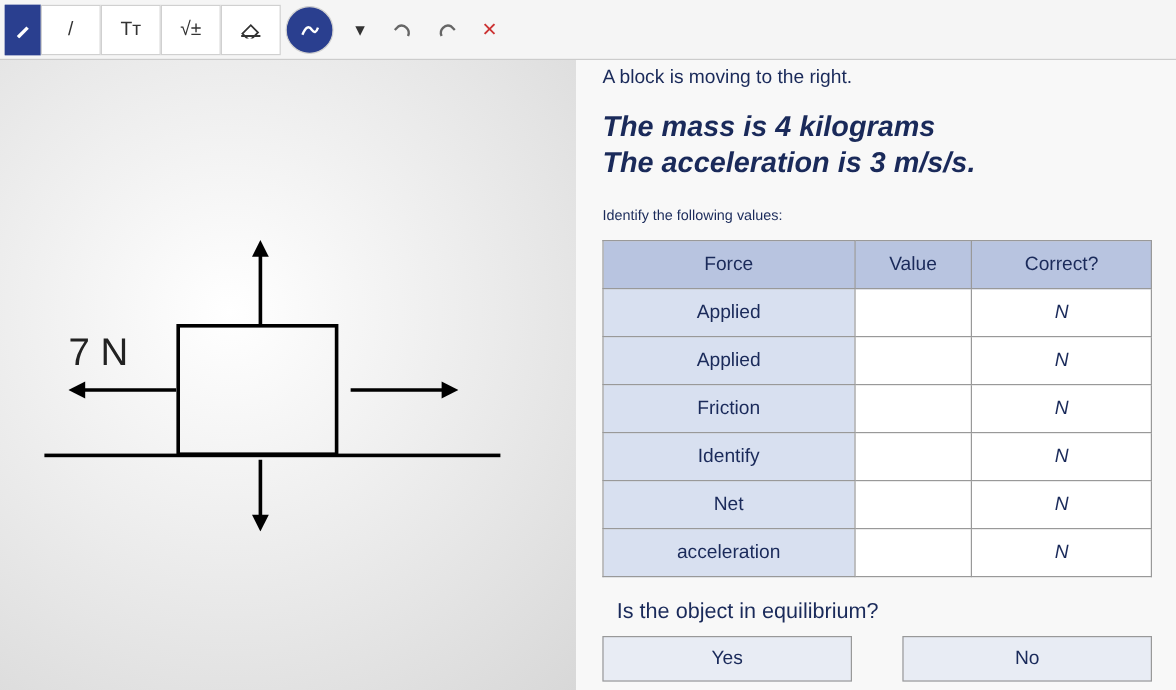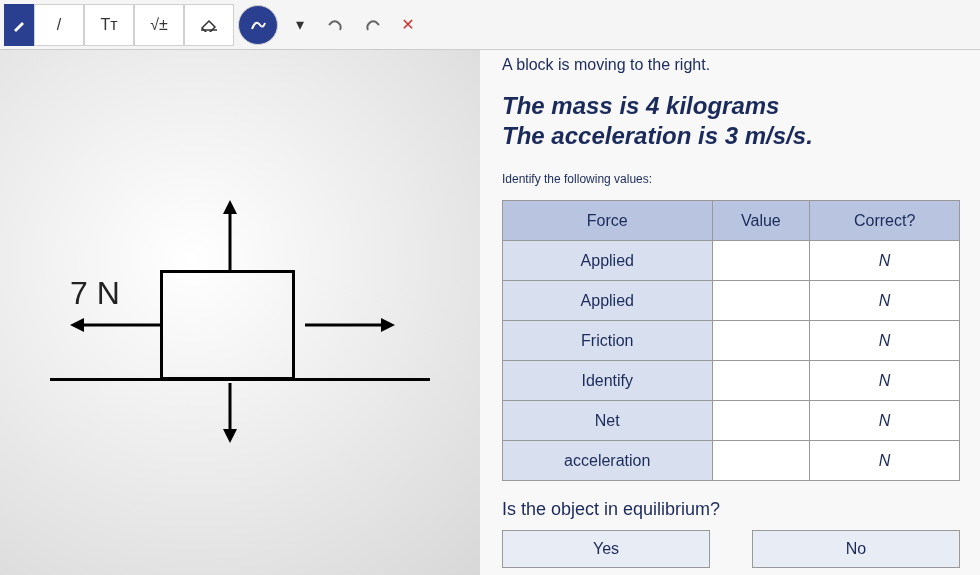--- a/index.html
+++ b/index.html
@@ -35,21 +35,21 @@
     .main {
       display: flex;
       height: calc(100% - 50px);
     }
     .canvas {
       width: 480px;
       background: radial-gradient(circle at 40% 40%, #ffffff 0%, #d8d8d8 100%);
       position: relative;
     }
     .diagram {
-      position: absolute; left: 50px; top: 140px; width: 380px; height: 260px;
+      position: absolute; left: 37px; top: 140px; width: 380px; height: 260px;
     }
     .block {
       position: absolute; left: 110px; top: 80px; width: 135px; height: 110px;
       border: 3px solid #000; background: transparent;
     }
     .ground {
       position: absolute; left: 0; top: 188px; width: 380px; height: 3px; background: #000;
     }
     .arrow { position: absolute; }
     .arrow-up { left: 170px; top: 10px; }
@@ -81,21 +81,21 @@
       font-size: 16px;
       height: 40px;
       color: #1a2a5a;
     }
     th {
       background: #b8c4e0;
       font-weight: 400;
     }
     td.rowhead { background: #d8e0f0; }
     td.correct { font-style: italic; }
-    .eq-question { font-size: 18px; margin: 18px 0 10px; color: #1a2a5a; }
+    .eq-question { font-size: 18px; margin: 18px 12px 10px; color: #1a2a5a; }
     .eq-buttons { display: flex; gap: 42px; }
     .eq-btn {
       flex: 1;
       height: 38px;
       border: 1px solid #999;
       background: #e8ecf4;
       display: flex; align-items: center; justify-content: center;
       font-size: 16px; color: #1a2a5a; cursor: pointer;
     }
   </style>

